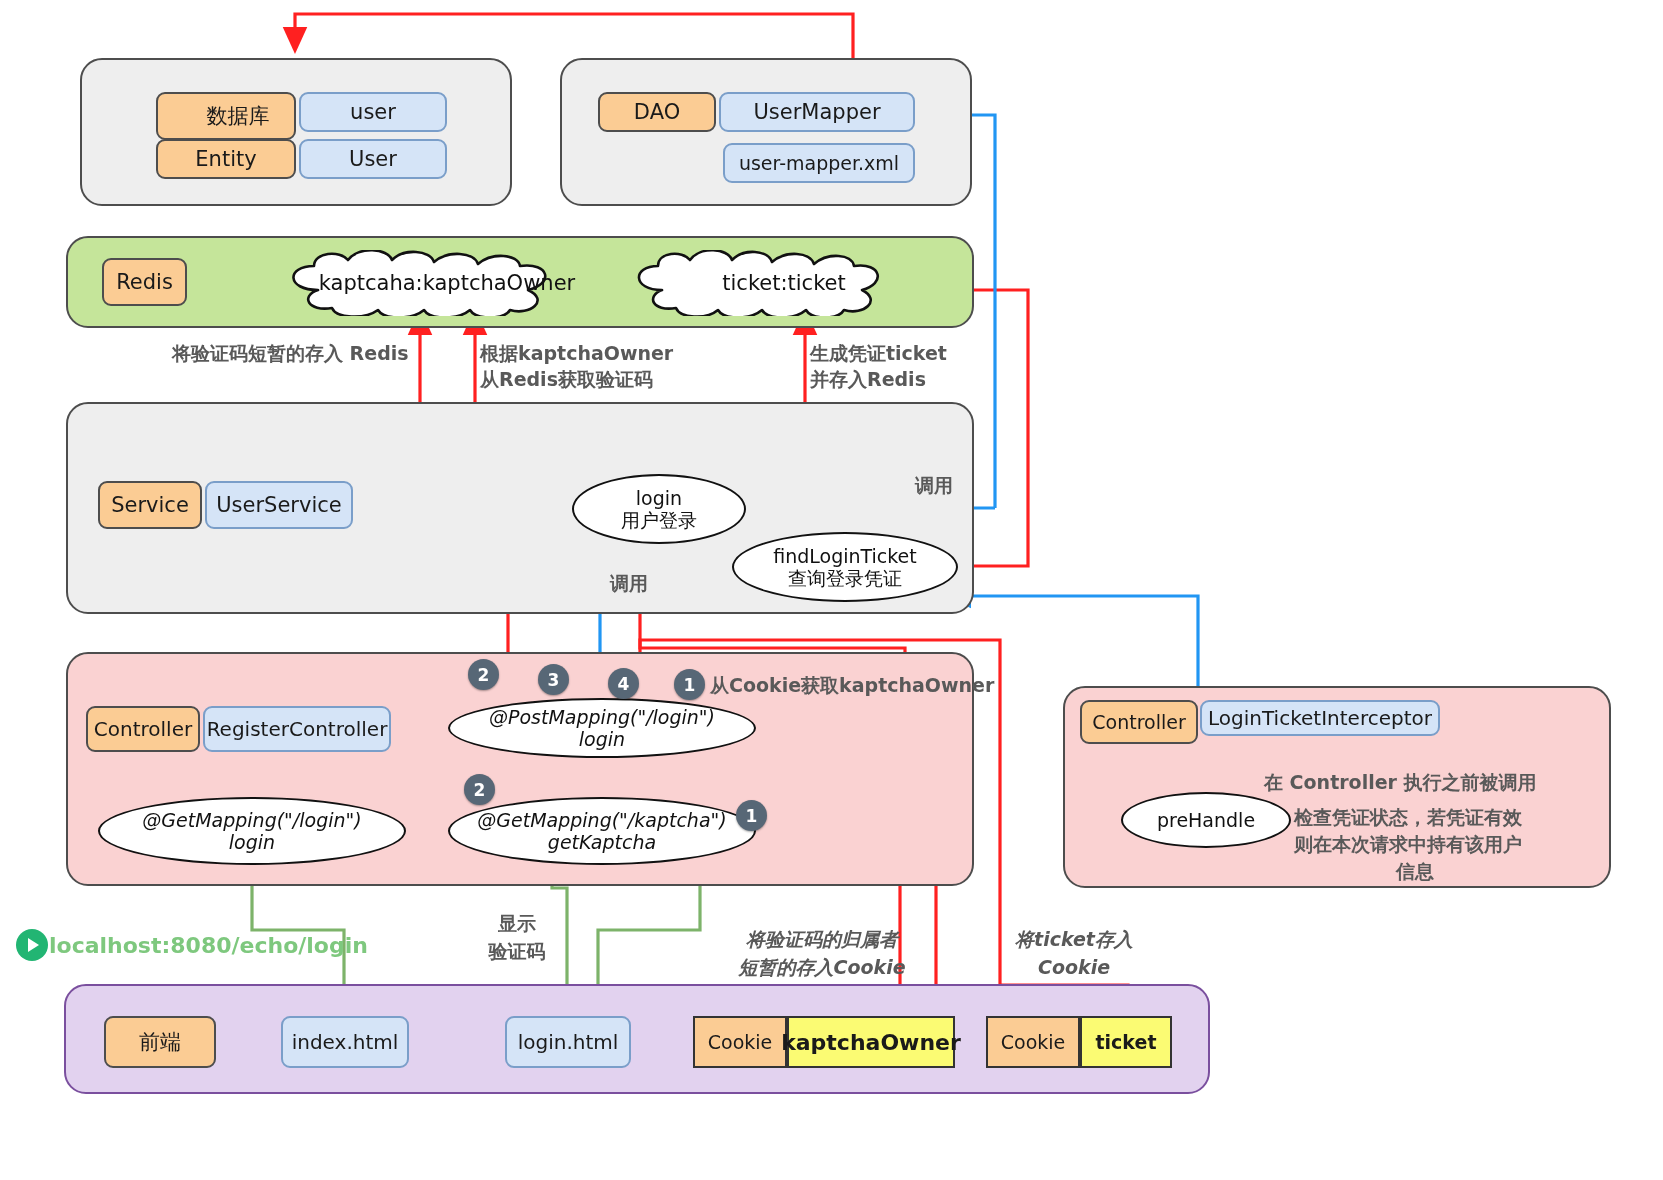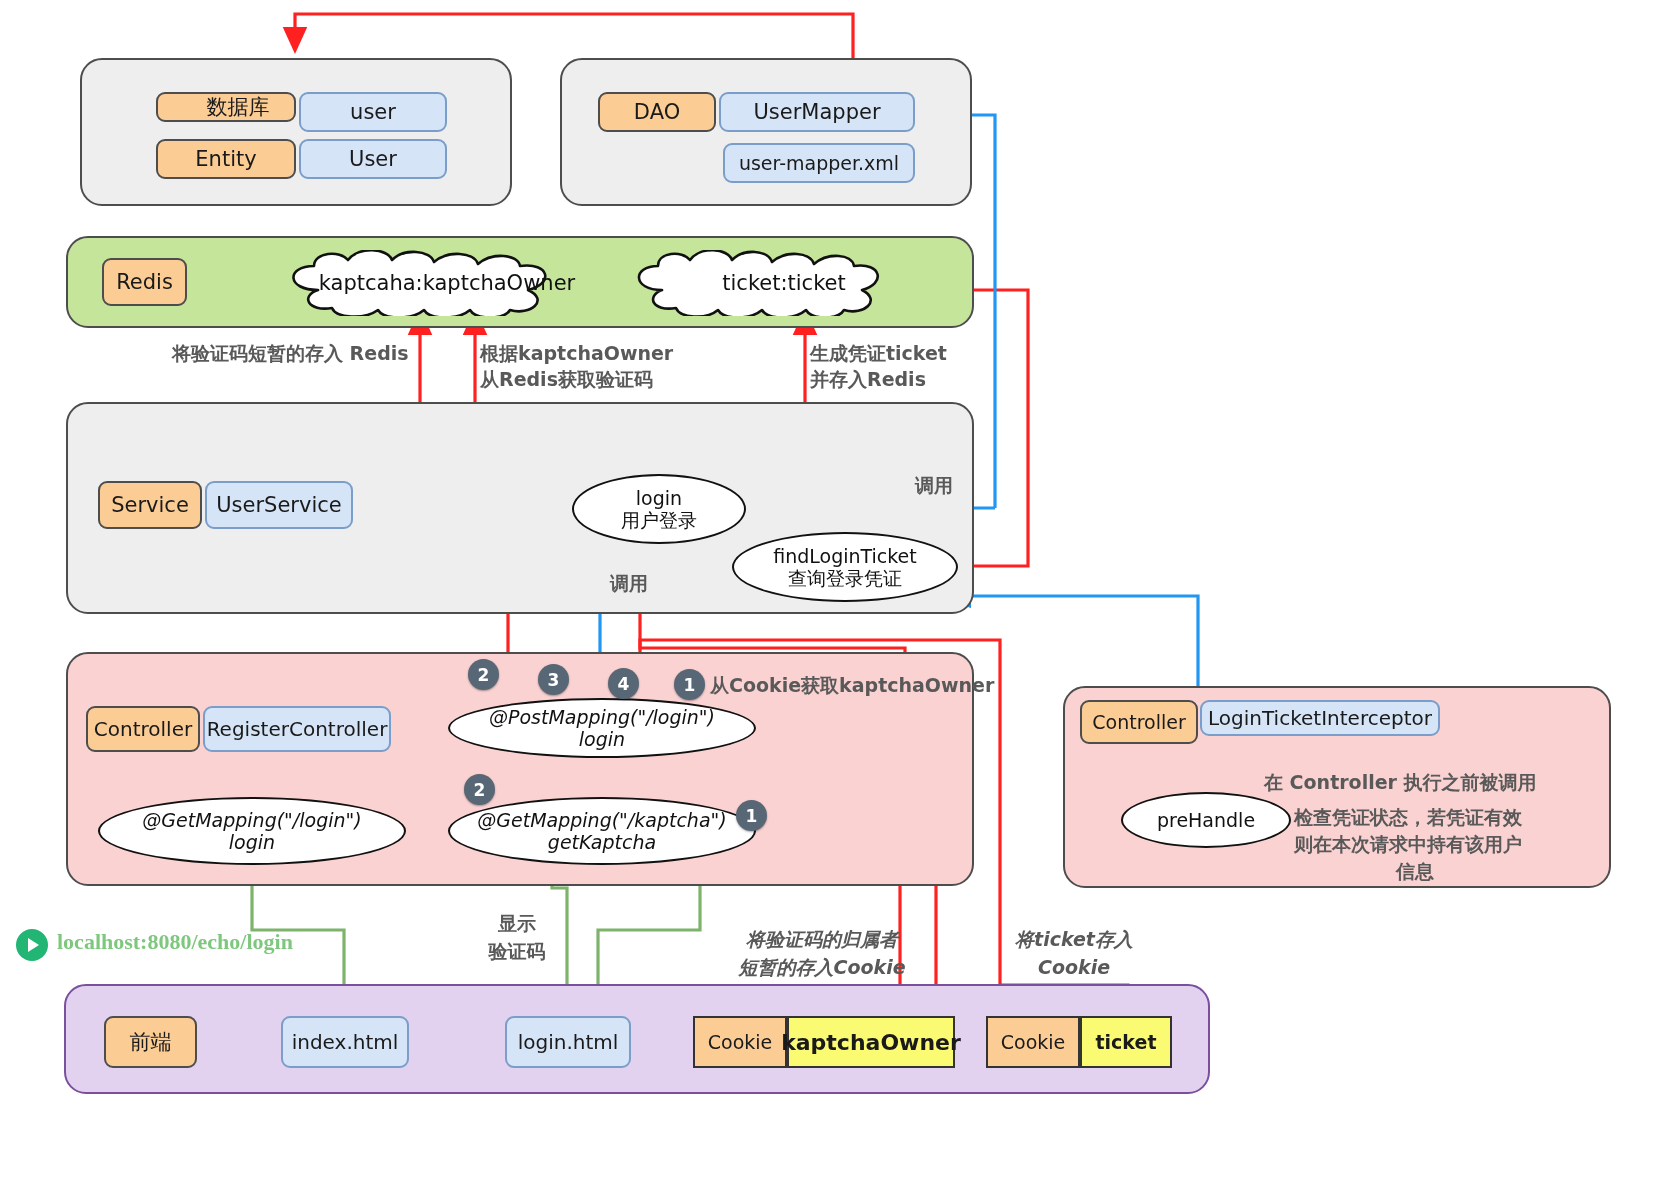--- a/index.html
+++ b/index.html
@@ -30,21 +30,21 @@
   .cloud .clabel{position:relative;z-index:3;font-size:21px;color:#111;white-space:nowrap;}
 
   .note{position:absolute;color:#595959;font-weight:bold;font-size:19px;line-height:1.25;white-space:nowrap;}
   .note.ital{font-style:italic;}
   .note.c{text-align:center;}
 
   .badge{position:absolute;width:31px;height:31px;border-radius:50%;background:#576776;color:#fff;
          font-size:17px;font-weight:bold;display:flex;align-items:center;justify-content:center;
          box-shadow:0 1px 2px rgba(0,0,0,.35);z-index:9;}
 
-  .urlbadge{position:absolute;display:flex;align-items:flex-start;gap:9px;font-family:Liberation Serif, serif;}
+  .urlbadge{position:absolute;display:flex;align-items:center;gap:1px;}
   .urlbadge .pbtn{width:32px;height:32px;border-radius:50%;background:#22b573;display:flex;
                   align-items:center;justify-content:center;}
   .urlbadge .ptri{width:0;height:0;border-left:11px solid #fff;border-top:7px solid transparent;
                   border-bottom:7px solid transparent;margin-left:3px;}
   .urlbadge .utext{color:#7ec87e;font-weight:bold;font-size:22px;white-space:nowrap;}
 </style>
 </head>
 <body>
 
 <div id="stage">
@@ -112,21 +112,21 @@
       <path d="M404,874 L404,1048" stroke="#7db36a" opacity="0"></path>
 
       <path d="M765,722 L810,722 L810,882 L755,882" stroke="#7db36a" opacity="0"></path>
       <path d="M810,878 L810,722 L768,722" stroke="#7db36a" marker-end="url(#ar-green)"></path>
       <path d="M810,878 L810,1018" stroke="#7db36a" opacity="0"></path>
       <path d="M810,878 L810,905 L1060,905" stroke="#7db36a" opacity="0"></path>
     </g>
   </svg>
 
   <div class="panel grey" style="left:80px;top:58px;width:432px;height:148px;"></div>
-  <div class="tag" style="left:156px;top:92px;width:140px;height:30px;padding-left:24px;">数据库</div>
+  <div class="tag" style="left:156px;top:92px;width:140px;height:48px;padding-left:24px;">数据库</div>
   <div class="tag blue" style="left:299px;top:92px;width:148px;height:40px;">user</div>
   <div class="tag" style="left:156px;top:139px;width:140px;height:40px;">Entity</div>
   <div class="tag blue" style="left:299px;top:139px;width:148px;height:40px;">User</div>
 
   <div class="panel grey" style="left:560px;top:58px;width:412px;height:148px;"></div>
   <div class="tag" style="left:598px;top:92px;width:118px;height:40px;">DAO</div>
   <div class="tag blue" style="left:719px;top:92px;width:196px;height:40px;">UserMapper</div>
   <div class="tag blue" style="left:723px;top:143px;width:192px;height:40px;font-size:19px;">user-mapper.xml</div>
 
   <div class="panel green" style="left:66px;top:236px;width:908px;height:92px;"></div>
@@ -228,21 +228,21 @@
   <div class="note c" style="left:482px;top:912px;width:70px;">显示</div>
   <div class="note c" style="left:470px;top:940px;width:94px;">验证码</div>
 
   <div class="note ital c" style="left:718px;top:928px;width:208px;">将验证码的归属者</div>
   <div class="note ital c" style="left:718px;top:956px;width:208px;">短暂的存入Cookie</div>
 
   <div class="note ital c" style="left:1000px;top:928px;width:148px;">将ticket存入</div>
   <div class="note ital c" style="left:1000px;top:956px;width:148px;">Cookie</div>
 
   <div class="panel purple" style="left:64px;top:984px;width:1146px;height:110px;"></div>
-  <div class="tag" style="left:104px;top:1016px;width:93px;height:52px;">前端</div>
+  <div class="tag" style="left:104px;top:1016px;width:112px;height:52px;">前端</div>
   <div class="tag blue" style="left:281px;top:1016px;width:128px;height:52px;font-size:20px;">index.html</div>
   <div class="tag blue" style="left:505px;top:1016px;width:126px;height:52px;font-size:20px;">login.html</div>
 
   <div class="tag sq" style="left:693px;top:1016px;width:94px;height:52px;font-size:19px;">Cookie</div>
   <div class="tag yellow" style="left:787px;top:1016px;width:168px;height:52px;font-size:22px;">kaptchaOwner</div>
 
   <div class="tag sq" style="left:986px;top:1016px;width:94px;height:52px;font-size:19px;">Cookie</div>
   <div class="tag yellow" style="left:1080px;top:1016px;width:92px;height:52px;font-size:19px;">ticket</div>
 
 </div>

